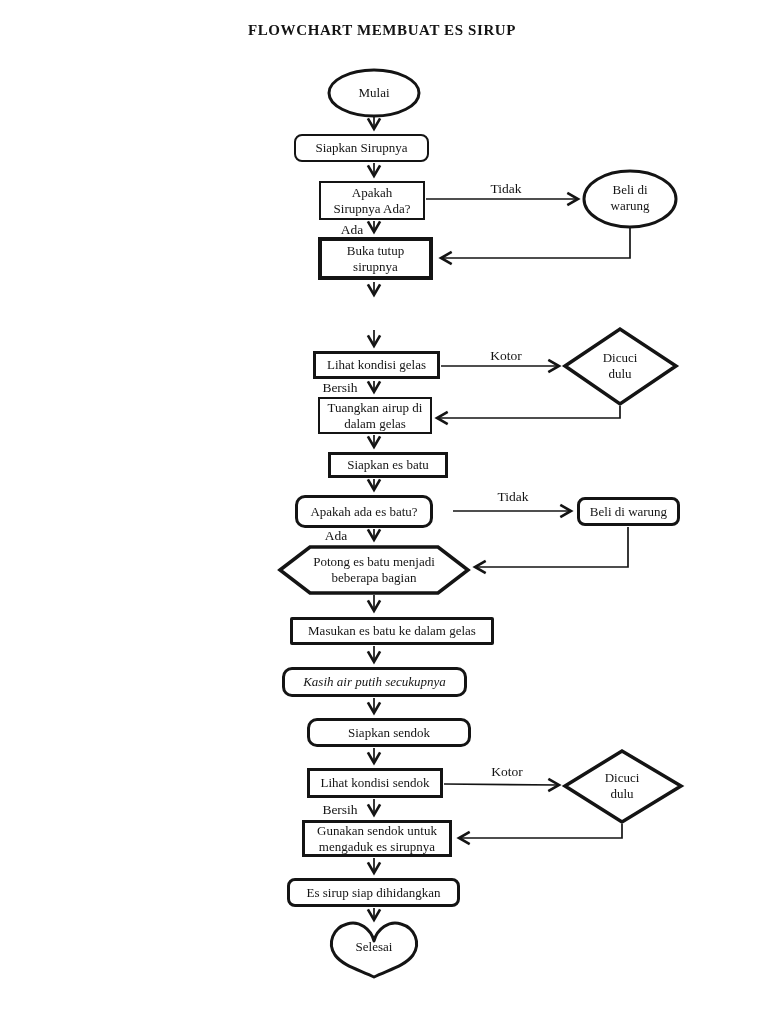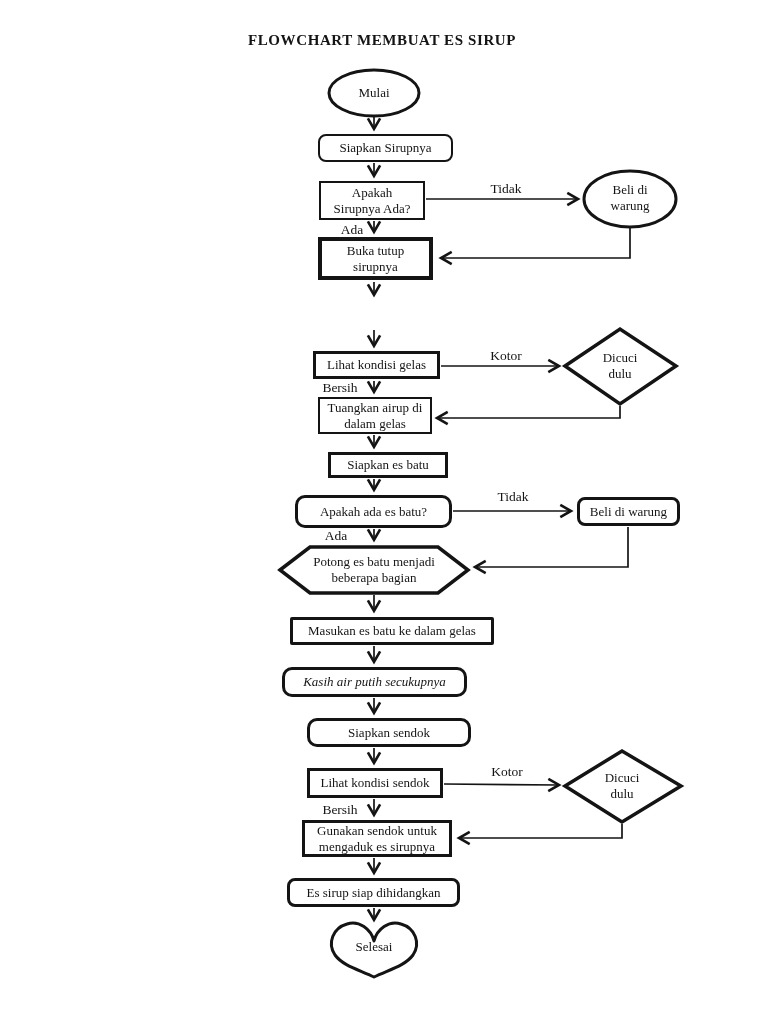--- a/index.html
+++ b/index.html
@@ -1,45 +1,45 @@
 <!DOCTYPE html>
 <html><head>
 <meta charset="utf-8">
 <style>
   html,body{margin:0;padding:0;}
   .page{
     position:relative;width:768px;height:1024px;background:#ffffff;
     font-family:"Liberation Serif","DejaVu Serif",serif;color:#141414;overflow:hidden;
   }
   .title{
-    position:absolute;left:0;top:32px;width:764px;text-align:center;
+    position:absolute;left:0;top:22px;width:764px;text-align:center;
     font-size:15px;font-weight:bold;letter-spacing:.6px;
   }
   svg.canvas{position:absolute;left:0;top:0;}
   .node{
     position:absolute;display:flex;align-items:center;justify-content:center;
     text-align:center;background:#ffffff;font-size:13px;line-height:1.2;
     box-sizing:border-box;
   }
   .stext{
     position:absolute;transform:translate(-50%,-50%);text-align:center;
     font-size:13px;line-height:1.2;
   }
   .elabel{
     position:absolute;transform:translate(-50%,-50%);font-size:13.5px;white-space:nowrap;
   }
   
-  #n-siapkan-sirupnya{left:318px;top:134px;width:135px;height:28px;border:2.5px solid #141414;border-radius:8px;}
+  #n-siapkan-sirupnya{left:294px;top:134px;width:135px;height:28px;border:2.5px solid #141414;border-radius:8px;}
   #n-apakah-sirupnya {left:319px;top:181px;width:106px;height:39px;border:2px solid #141414;padding:17px 9px;}
   #n-buka-tutup      {left:318px;top:237px;width:115px;height:43px;border:4px solid #141414;padding:12px 8px;}
   #n-siapkan-gelas   {left:318px;top:300px;width:115px;height:28px;border:3.5px solid #141414;}
   #n-lihat-gelas     {left:313px;top:351px;width:127px;height:28px;border:3.5px solid #141414;}
   #n-tuangkan        {left:318px;top:397px;width:114px;height:37px;border:2.5px solid #141414;padding:0 4px;}
   #n-siapkan-es      {left:328px;top:452px;width:120px;height:26px;border:3.5px solid #141414;}
-  #n-apakah-es       {left:295px;top:495px;width:157px;height:33px;border:3.5px solid #141414;border-radius:10px;}
+  #n-apakah-es       {left:295px;top:495px;width:138px;height:33px;border:3.5px solid #141414;border-radius:10px;}
   #n-beli-warung-2   {left:577px;top:497px;width:103px;height:29px;border:3px solid #141414;border-radius:8px;}
   #n-masukan         {left:290px;top:617px;width:204px;height:28px;border:3.5px solid #141414;border-radius:2px;}
   #n-kasih-air       {left:282px;top:667px;width:185px;height:30px;border:3px solid #141414;border-radius:10px;font-style:italic;}
   #n-siapkan-sendok  {left:307px;top:718px;width:164px;height:29px;border:3px solid #141414;border-radius:10px;}
   #n-lihat-sendok    {left:307px;top:768px;width:136px;height:30px;border:3px solid #141414;}
   #n-gunakan         {left:302px;top:820px;width:150px;height:37px;border:3.5px solid #141414;padding:0 2px;}
   #n-es-siap         {left:287px;top:878px;width:173px;height:29px;border:3.5px solid #141414;border-radius:8px;}
   
   #t-mulai   {left:374px;top:93px;}
   #t-beli1   {left:630px;top:198px;width:56px;}

